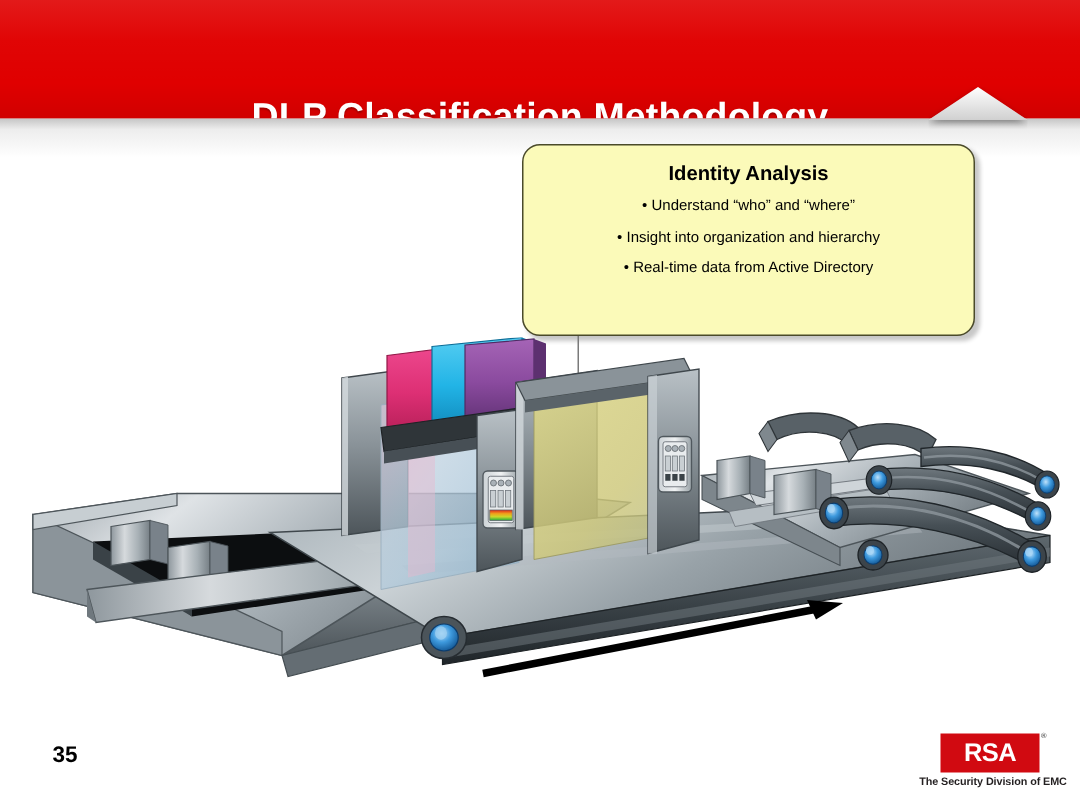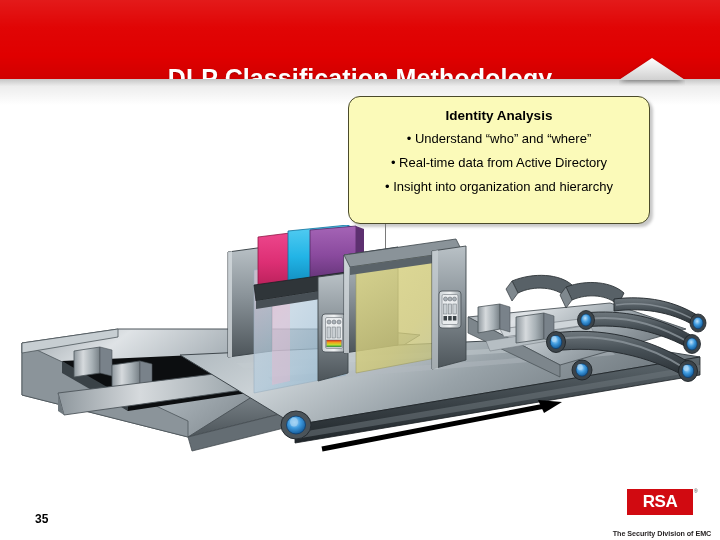--- a/index.html
+++ b/index.html
@@ -101,21 +101,21 @@
     text-align: center;
     color: #000000;
   }
   #callout-title {
     margin-top: 11px;
     font-size: 13.5px;
     font-weight: bold;
   }
   .callout-bullet {
     margin-top: 9px;
-    font-size: 13px;
+    font-size: 10px;
     line-height: 1.15;
     padding: 0 24px;
   }
   #callout-leader {
     position: absolute;
     left: 385px;
     top: 224px;
     width: 1px;
     height: 73px;
     background: #7a7a7a;
@@ -129,24 +129,23 @@
     width: 720px;
     height: 250px;
   }
   #illustration svg { display: block; }
 
   
   #page-number {
     position: absolute;
     left: 35px;
     top: 495px;
-    font-size: 12px;
+    font-size: 15px;
     font-weight: bold;
     color: #000000;
-    margin-top: 17px;
   }
   #rsa-logo {
     position: absolute;
     left: 612px;
     top: 487px;
     width: 100px;
     height: 42px;
   }
   #rsa-mark {
     position: absolute;
@@ -171,21 +170,21 @@
   #rsa-reg {
     position: absolute;
     left: 82px;
     top: 1px;
     font-size: 5px;
     color: #3b3b3b;
   }
   #rsa-tagline {
     position: absolute;
     left: 0;
-    top: 42px;
+    top: 29px;
     width: 100px;
     text-align: center;
     font-size: 7.2px;
     font-weight: bold;
     color: #231f20;
     letter-spacing: -0.05px;
     white-space: nowrap;
   }
 </style>
 </head>
@@ -199,22 +198,22 @@
   </div>
   <div id="header-underglow"></div>
   <div id="header-notch">
     <div class="tri"></div>
     <div class="tri-shade"></div>
   </div>
 
   <div id="callout">
     <div id="callout-title">Identity Analysis</div>
     <div class="callout-bullet">• Understand “who” and “where”</div>
+    <div class="callout-bullet">• Insight into organization and hierarchy</div>
     <div class="callout-bullet">• Real-time data from Active Directory</div>
-    <div class="callout-bullet">• Insight into organization and hierarchy</div>
   </div>
   <div id="callout-leader"></div>
 
   <div id="illustration">
     <svg width="720" height="250" viewBox="0 0 720 250" xmlns="http://www.w3.org/2000/svg">
       <defs>
         <linearGradient id="gMetalTop" x1="0" y1="0" x2="1" y2="0">
           <stop offset="0%" stop-color="#8e979d"></stop>
           <stop offset="35%" stop-color="#d6dadd"></stop>
           <stop offset="70%" stop-color="#a7b0b5"></stop>

